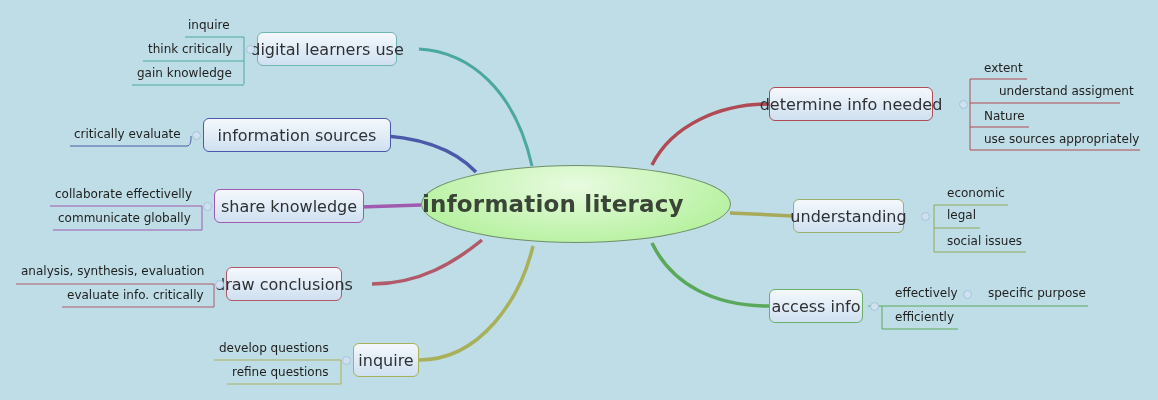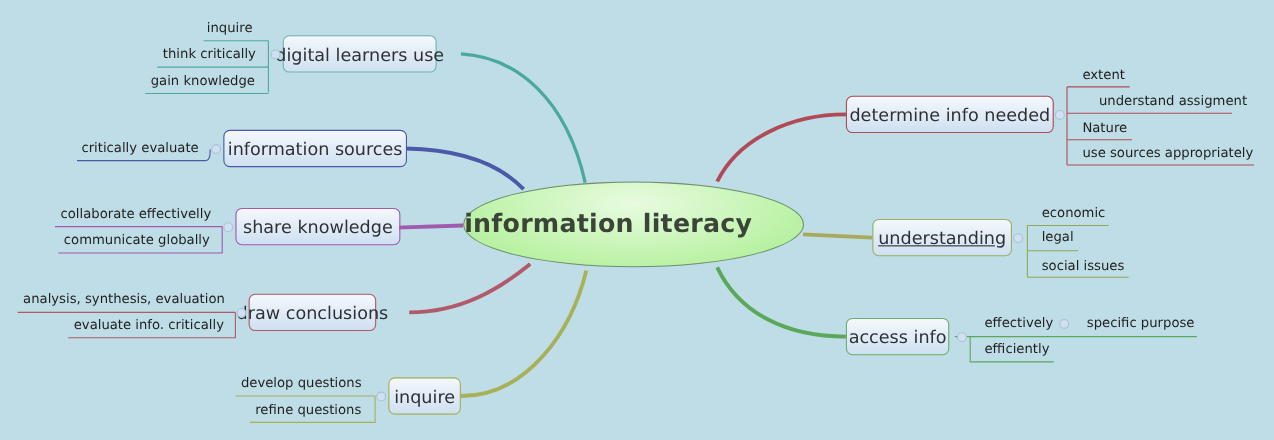--- a/index.html
+++ b/index.html
@@ -83,21 +83,21 @@
 </div>
 
 <div class="topic" style="left:257px;top:32px;width:140px;border-color:#6fb6b0;">
   <span>digital learners use</span>
 </div>
 <div class="col" style="left:246px;top:45px;"></div>
 <div class="sub" style="left:188px;top:18px;">inquire</div>
 <div class="sub" style="left:148px;top:42px;">think critically</div>
 <div class="sub" style="left:137px;top:66px;">gain knowledge</div>
 
-<div class="topic" style="left:203px;top:118px;width:167px;border-color:#4a5aa8;">
+<div class="topic" style="left:203px;top:118px;width:188px;border-color:#4a5aa8;">
   <span>information sources</span>
 </div>
 <div class="col" style="left:192px;top:131px;"></div>
 <div class="sub" style="left:74px;top:127px;">critically evaluate</div>
 
 <div class="topic" style="left:214px;top:189px;width:150px;border-color:#a05ab0;">
   <span>share knowledge</span>
 </div>
 <div class="col" style="left:203px;top:202px;"></div>
 <div class="sub" style="left:55px;top:187px;">collaborate effectivelly</div>
@@ -110,30 +110,30 @@
 <div class="sub" style="left:21px;top:264px;">analysis, synthesis, evaluation</div>
 <div class="sub" style="left:67px;top:288px;">evaluate info. critically</div>
 
 <div class="topic" style="left:353px;top:343px;width:66px;border-color:#a8b05a;">
   <span>inquire</span>
 </div>
 <div class="col" style="left:342px;top:356px;"></div>
 <div class="sub" style="left:219px;top:341px;">develop questions</div>
 <div class="sub" style="left:232px;top:365px;">refine questions</div>
 
-<div class="topic" style="left:769px;top:87px;width:189px;border-color:#b04a55;">
+<div class="topic" style="left:769px;top:87px;width:164px;border-color:#b04a55;">
   <span>determine info needed</span>
 </div>
 <div class="col" style="left:959px;top:100px;"></div>
 <div class="sub" style="left:984px;top:61px;">extent</div>
 <div class="sub" style="left:984px;top:84px;margin-left:15px;">understand assigment</div>
 <div class="sub" style="left:984px;top:109px;">Nature</div>
 <div class="sub" style="left:984px;top:132px;">use sources appropriately</div>
 
-<div class="topic" style="left:793px;top:199px;width:127px;border-color:#9ab06a;text-decoration:underline;">
+<div class="topic" style="left:793px;top:199px;width:111px;border-color:#9ab06a;">
   <span>understanding</span>
 </div>
 <div class="col" style="left:921px;top:212px;"></div>
 <div class="sub" style="left:947px;top:186px;">economic</div>
 <div class="sub" style="left:947px;top:208px;">legal</div>
 <div class="sub" style="left:947px;top:234px;">social issues</div>
 
 <div class="topic" style="left:769px;top:289px;width:94px;border-color:#6ab06a;text-align:right;">
   <span>access info</span>
 </div>

